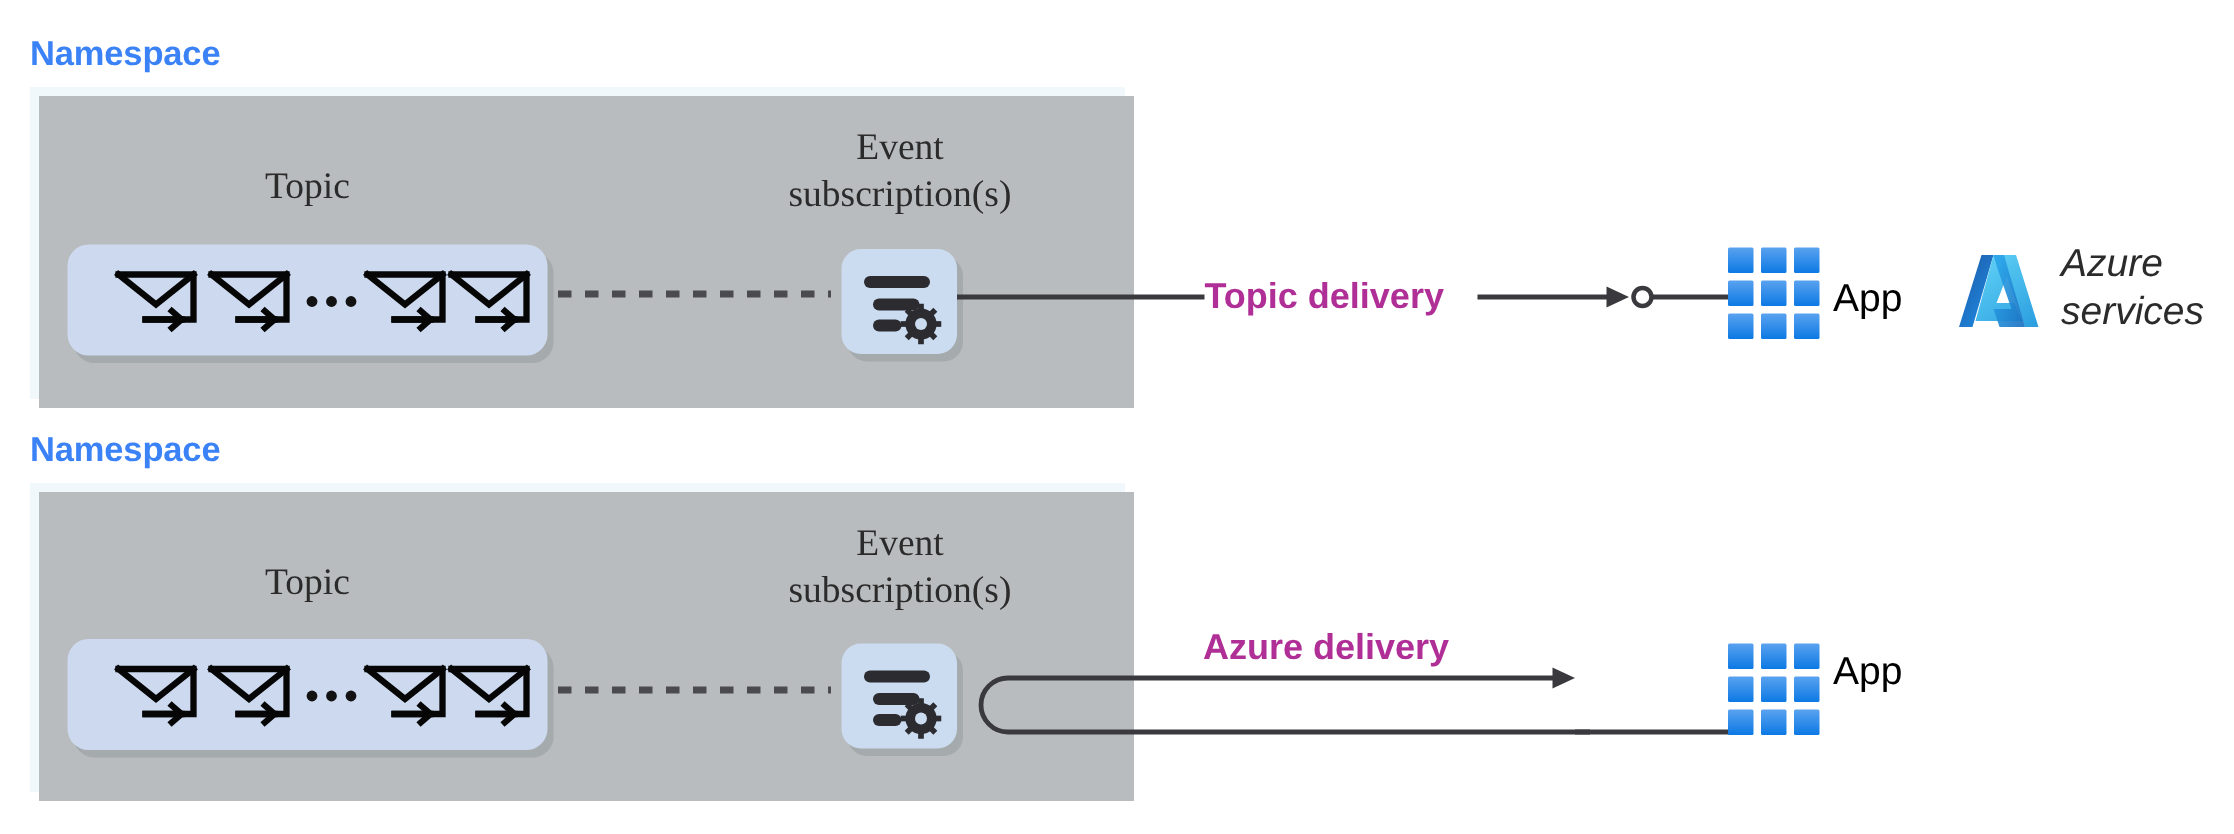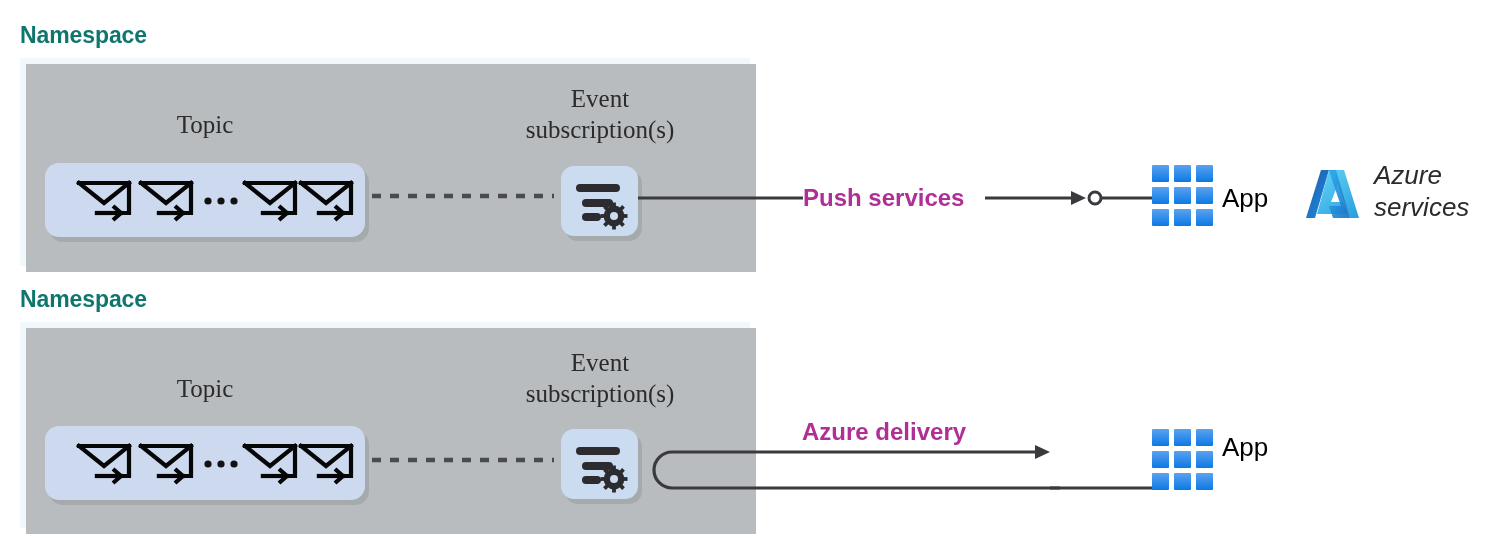--- a/index.html
+++ b/index.html
@@ -17,21 +17,21 @@
     height: 556px;
     overflow: hidden;
     background: #ffffff;
   }
   .abs { position: absolute; }
 
   
   .ns-label {
     font-size: 23px;
     font-weight: bold;
-    color: #0f766e;
+    color: #3b82f6;
     letter-spacing: -0.1px;
     white-space: nowrap;
   }
   .ns-box {
     background: #f0f8fc;
     box-sizing: border-box;
   }
   .ns-box::after {
     content: "";
     position: absolute;
@@ -174,21 +174,21 @@
       </g>
     </svg>
   </div>
 
   <div class="abs" style="left:638px; top:196px; width:165px; height:4px; z-index:3;">
     <svg width="165" height="4" viewBox="0 0 165 4">
       <line x1="0" y1="2" x2="165" y2="2" stroke="#3a3a3e" stroke-width="3.2"></line>
     </svg>
   </div>
 
-  <div class="abs delivery-label" style="left:803px; top:184px; color:#b02f96; z-index:3;">Push services</div>
+  <div class="abs delivery-label" style="left:803px; top:184px; color:#b02f96; z-index:3;">Topic delivery</div>
 
   <div class="abs" style="left:985px; top:186px; width:170px; height:24px; z-index:3;">
     <svg width="170" height="24" viewBox="0 0 170 24">
       <line x1="0" y1="12" x2="90" y2="12" stroke="#3a3a3e" stroke-width="3.2"></line>
       <path d="M86,5 L101,12 L86,19 Z" fill="#3a3a3e"></path>
       <circle cx="110" cy="12" r="6" fill="#ffffff" stroke="#3a3a3e" stroke-width="3"></circle>
       <line x1="117" y1="12" x2="170" y2="12" stroke="#3a3a3e" stroke-width="3.2"></line>
     </svg>
   </div>
 

